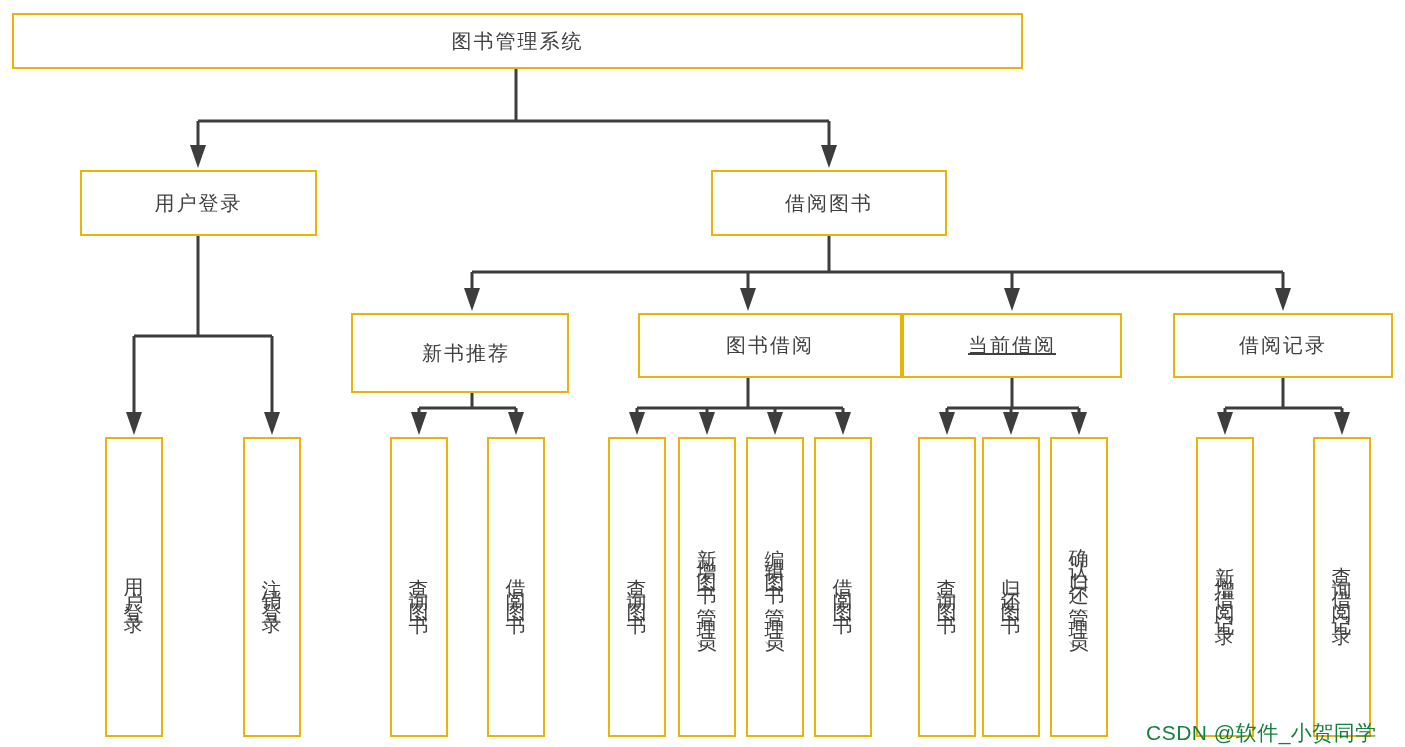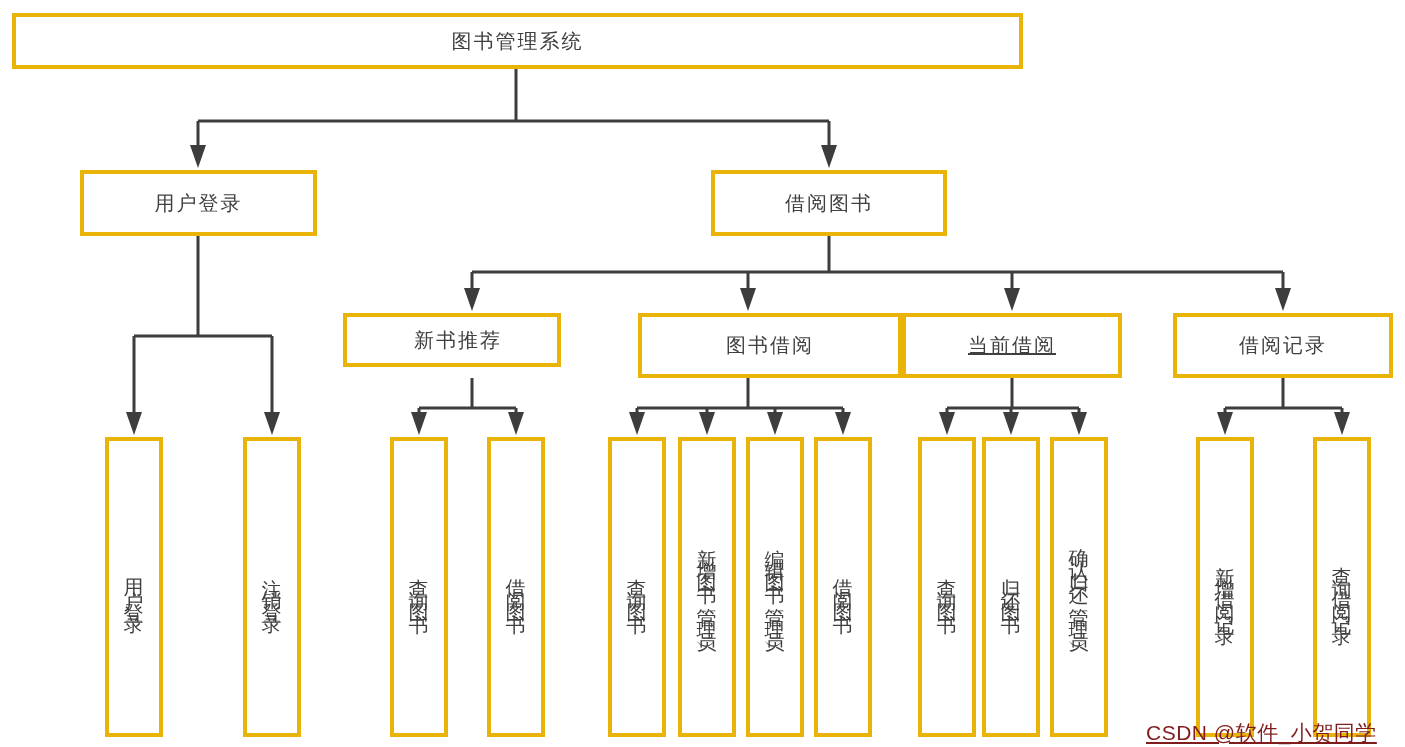--- a/index.html
+++ b/index.html
@@ -27,21 +27,21 @@
     stroke-width: 3;
   }
   .head {
     fill: #3d3d3d;
     stroke: none;
   }
   .node {
     position: absolute;
     box-sizing: border-box;
     background: #ffffff;
-    border: 4px solid #eab308;
+    border: 2px solid #eab308;
     display: flex;
     align-items: center;
     justify-content: center;
     z-index: 2;
     color: #404040;
     font-size: 20px;
     letter-spacing: 2px;
   }
   .leaf {
     top: 437px;
@@ -53,25 +53,24 @@
     text-orientation: mixed;
     letter-spacing: 12px;
     line-height: 1;
     white-space: nowrap;
   }
   .watermark {
     position: absolute;
     left: 1146px;
     top: 719px;
     z-index: 5;
-    color: #7f1d1d;
+    color: #15803d;
     font-size: 21px;
     letter-spacing: 0.5px;
     white-space: nowrap;
-    text-decoration: underline;
   }
 </style>
 </head>
 <body>
 
 <div class="stage">
 
   <svg class="wires" width="1405" height="747" aria-hidden="true">
 
     <path class="wire" d="M516 69 V121 M198 121 H829 M198 121 V150 M829 121 V150"></path>
@@ -112,21 +111,21 @@
     <span>图书管理系统</span>
   </div>
 
   <div class="node" style="left:80px; top:170px; width:237px; height:66px;">
     <span>用户登录</span>
   </div>
   <div class="node" style="left:711px; top:170px; width:236px; height:66px;">
     <span>借阅图书</span>
   </div>
 
-  <div class="node" style="left:343px; top:313px; width:218px; height:54px;padding-left:12px;">
+  <div class="node" style="left:351px; top:313px; width:218px; height:80px;padding-left:12px;">
     <span>新书推荐</span>
   </div>
   <div class="node" style="left:638px; top:313px; width:264px; height:65px;justify-content:center;">
     <span>图书借阅</span>
   </div>
   <div class="node" style="left:902px; top:313px; width:220px; height:65px;text-decoration:underline;">
     <span>当前借阅</span>
   </div>
   <div class="node" style="left:1173px; top:313px; width:220px; height:65px;justify-content:center;">
     <span>借阅记录</span>

